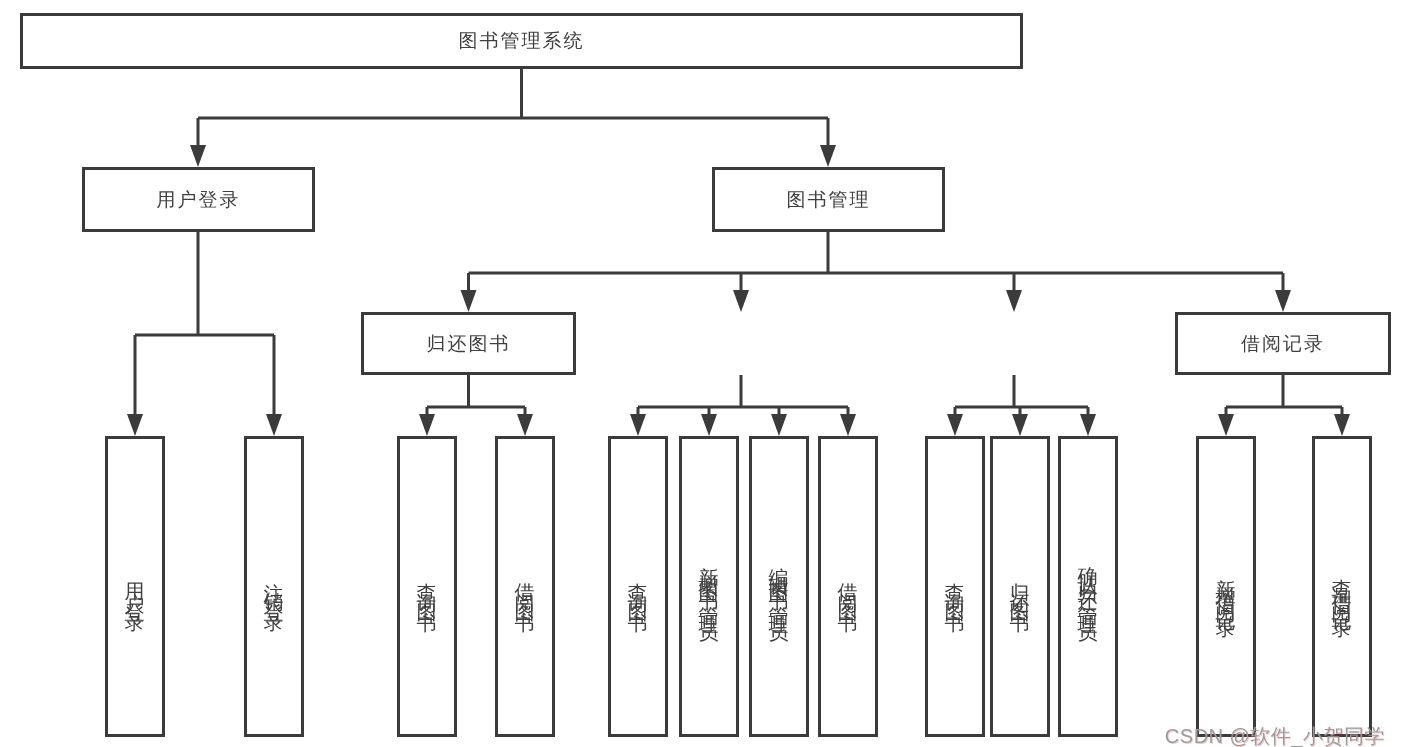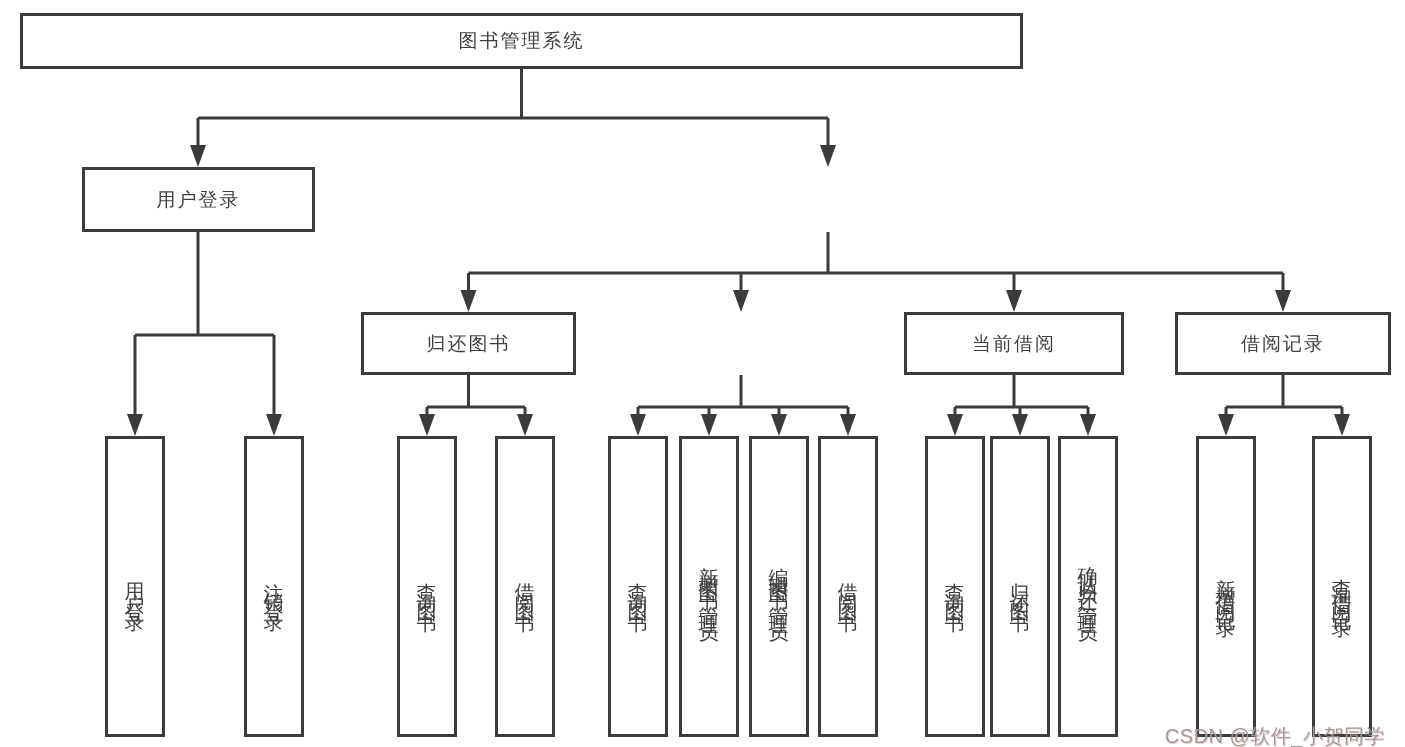--- a/index.html
+++ b/index.html
@@ -93,26 +93,26 @@
     <path class="tri" d="M1334 414 H1350 L1342 436 Z"></path>
   </svg>
 
   <div class="box" style="left:20px;top:13px;width:1003px;height:56px">
     <span class="hlabel">图书管理系统</span>
   </div>
 
   <div class="box" style="left:82px;top:167px;width:233px;height:65px">
     <span class="hlabel">用户登录</span>
   </div>
+  <div class="box" style="left:712px;top:167px;width:233px;height:65px">
+    <span class="hlabel">图书管理</span>
+  </div>
 
   <div class="box" style="left:361px;top:312px;width:215px;height:63px">
     <span class="hlabel">归还图书</span>
-  </div>
-  <div class="box" style="left:904px;top:312px;width:220px;height:63px">
-    <span class="hlabel">当前借阅</span>
   </div>
   <div class="box" style="left:1175px;top:312px;width:216px;height:63px">
     <span class="hlabel">借阅记录</span>
   </div>
 
   <div class="box" style="left:105px;top:436px;width:60px;height:301px">
     <span class="vlabel">用户登录</span>
   </div>
   <div class="box" style="left:244px;top:436px;width:60px;height:301px">
     <span class="vlabel">注销登录</span>

